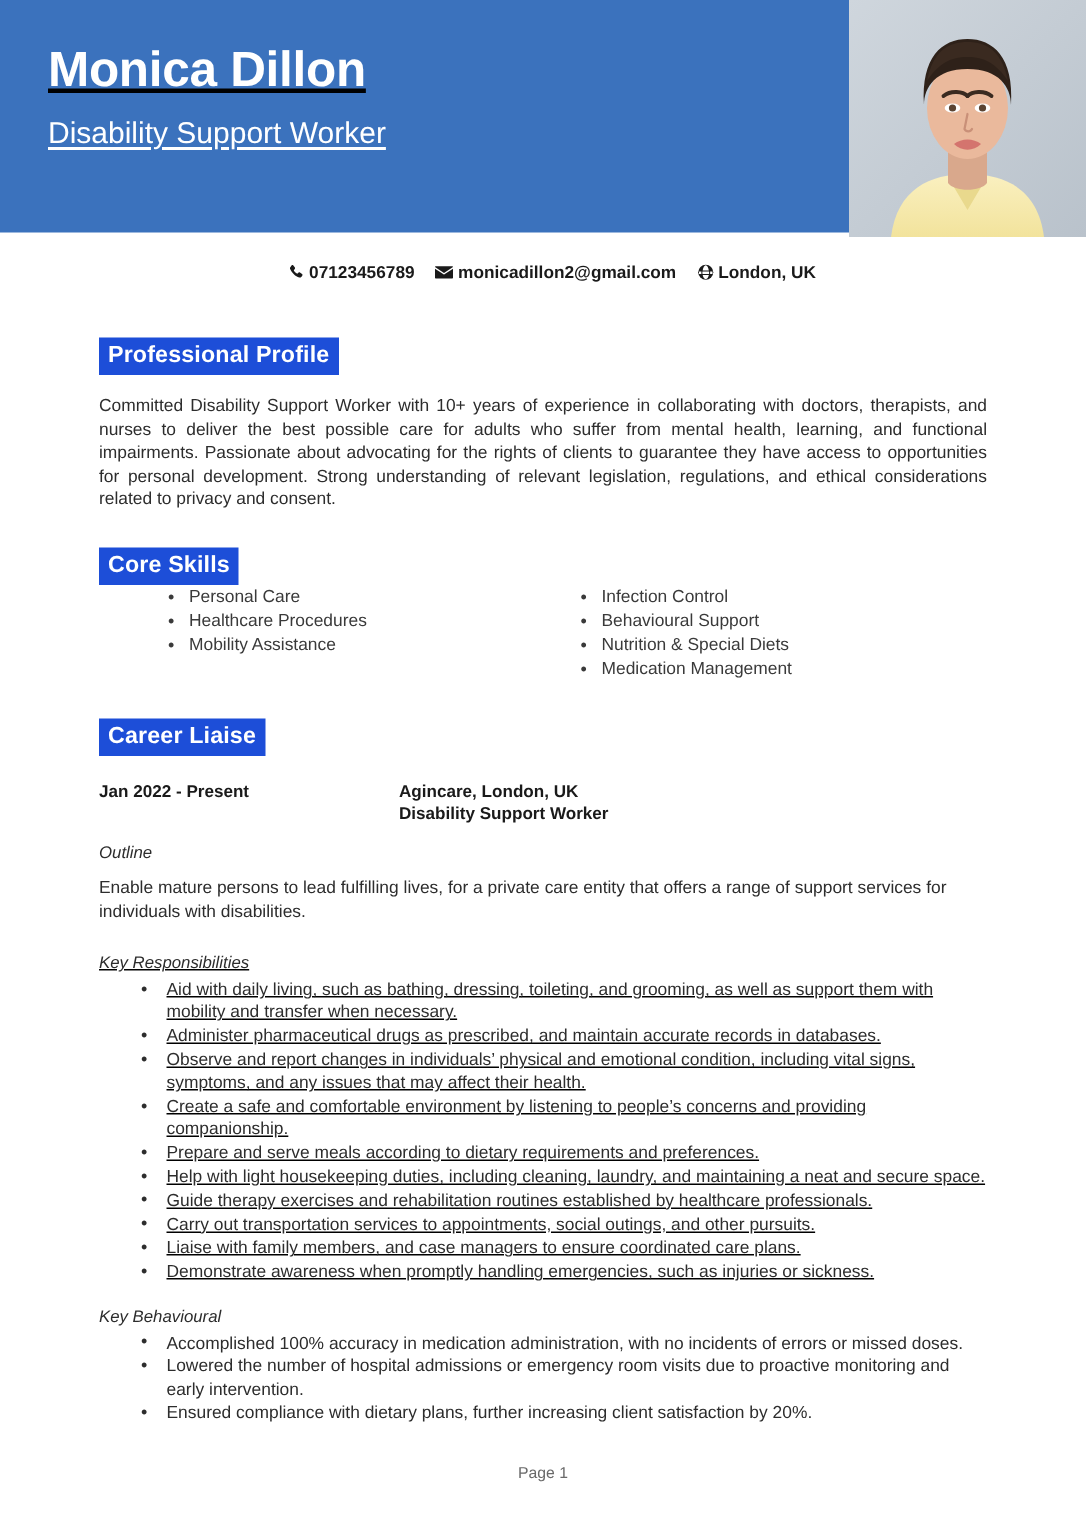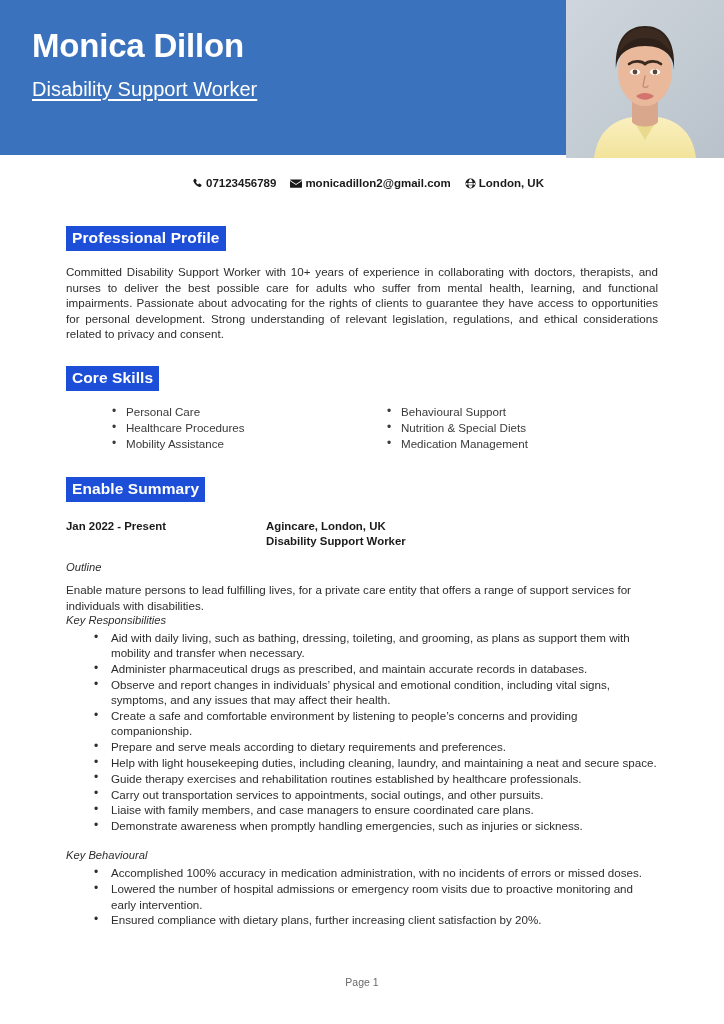--- a/index.html
+++ b/index.html
@@ -28,20 +28,21 @@
     left: 0; top: 0;
     width: 566px;
     height: 155px;
     background: #3b72bd;
   }
   .header-text {
     position: absolute;
     left: 32px;
     top: 26px;
     width: 500px;
+    text-decoration: underline;
   }
   .name {
     font-size: 33px;
     font-weight: bold;
     color: #ffffff;
     line-height: 40px;
     letter-spacing: -0.2px;
     white-space: nowrap;
   }
   .job-title {
@@ -112,21 +113,20 @@
     margin-top: 13px;
     font-size: 11.6px;
     line-height: 15.6px;
     color: #2d2d2d;
     text-align: justify;
   }
 
   
   .skills-grid {
     display: flex;
-    margin-top: 13px;
     padding-left: 42px;
   }
   .skills-col { width: 295px; }
   .skills-col ul { list-style: none; }
   .skills-col li {
     position: relative;
     font-size: 11.6px;
     line-height: 16px;
     color: #3a3a3a;
     padding-left: 18px;
@@ -187,21 +187,21 @@
     margin-bottom: 0.5px;
   }
   .bullets li::before {
     content: "•";
     position: absolute;
     left: 1px;
     top: -0.5px;
     font-size: 12px;
     color: #2d2d2d;
   }
-  .resp-block { margin-top: 0; }
+  .resp-block { margin-top: 20px; text-decoration: underline; }
   .achv-block { margin-top: 15px; }
 
   
   .footer {
     position: absolute;
     left: 0;
     bottom: 36px;
     width: 724px;
     text-align: center;
     font-size: 10.5px;
@@ -282,46 +282,47 @@
       <div class="skills-grid">
         <div class="skills-col">
           <ul>
             <li>Personal Care</li>
             <li>Healthcare Procedures</li>
             <li>Mobility Assistance</li>
           </ul>
         </div>
         <div class="skills-col">
           <ul>
+            <li>Infection Control</li>
             <li>Behavioural Support</li>
             <li>Nutrition &amp; Special Diets</li>
             <li>Medication Management</li>
           </ul>
         </div>
       </div>
     </div>
 
     <div class="sec-career">
-      <div class="sec-head">Enable Summary</div>
+      <div class="sec-head">Career Liaise</div>
 
       <div class="job-row">
         <div class="job-dates">Jan 2022 - Present</div>
         <div>
           <div class="job-meta">Agincare, London, UK</div>
           <div class="job-meta">Disability Support Worker</div>
         </div>
       </div>
 
       <div class="sub-label">Outline</div>
       <div class="outline-text">Enable mature persons to lead fulfilling lives, for a private care entity that offers a range of support services for individuals with disabilities.</div>
 
       <div class="resp-block">
         <div class="sub-label" style="margin-top:0">Key Responsibilities</div>
         <ul class="bullets">
-          <li>Aid with daily living, such as bathing, dressing, toileting, and grooming, as plans as support them with mobility and transfer when necessary.</li>
+          <li>Aid with daily living, such as bathing, dressing, toileting, and grooming, as well as support them with mobility and transfer when necessary.</li>
           <li>Administer pharmaceutical drugs as prescribed, and maintain accurate records in databases.</li>
           <li>Observe and report changes in individuals’ physical and emotional condition, including vital signs, symptoms, and any issues that may affect their health.</li>
           <li>Create a safe and comfortable environment by listening to people’s concerns and providing companionship.</li>
           <li>Prepare and serve meals according to dietary requirements and preferences.</li>
           <li>Help with light housekeeping duties, including cleaning, laundry, and maintaining a neat and secure space.</li>
           <li>Guide therapy exercises and rehabilitation routines established by healthcare professionals.</li>
           <li>Carry out transportation services to appointments, social outings, and other pursuits.</li>
           <li>Liaise with family members, and case managers to ensure coordinated care plans.</li>
           <li>Demonstrate awareness when promptly handling emergencies, such as injuries or sickness.</li>
         </ul>

